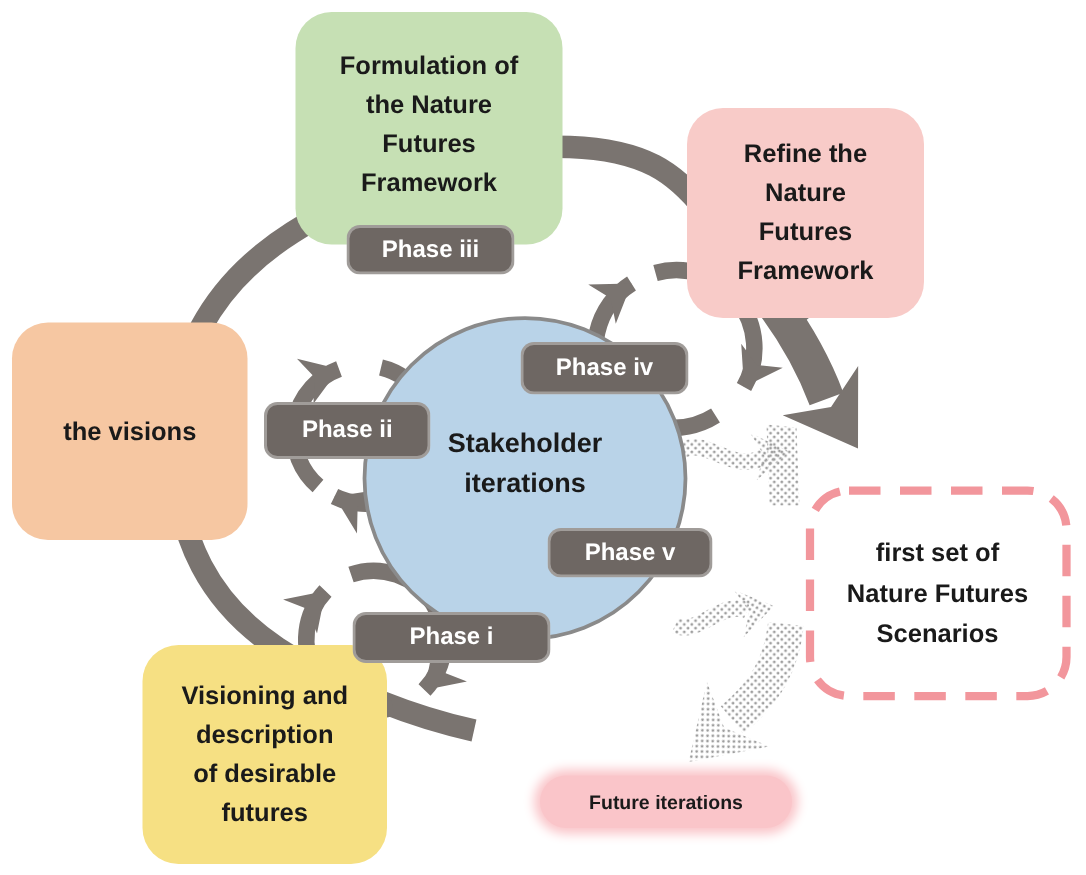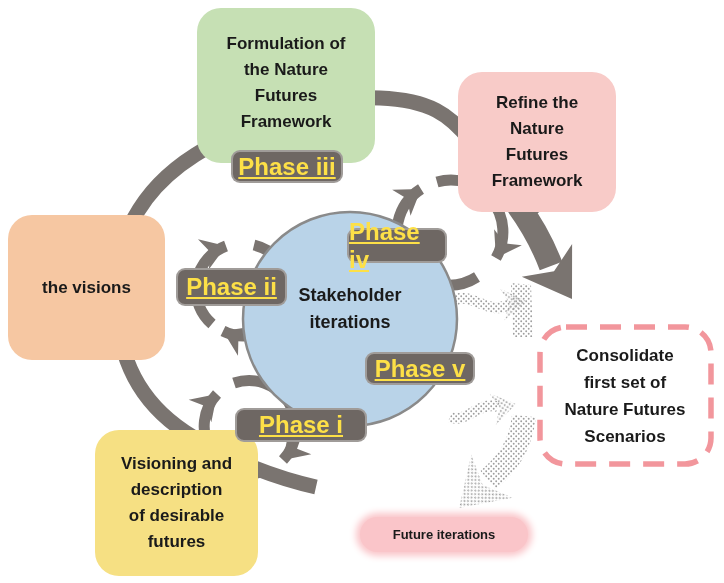--- a/index.html
+++ b/index.html
@@ -26,28 +26,27 @@
     justify-content:center;align-items:center;text-align:center;
     font-weight:bold;color:var(--c-ink,#1a1a1a);font-size:17px;line-height:26px;
   }
   #box-formulation{left:197px;top:8px;width:178px;height:155px;background:var(--c-green,#c6e0b4);padding-bottom:6px;box-sizing:border-box;}
   #box-refine{left:458px;top:72px;width:158px;height:140px;background:var(--c-pink,#f8cbc8);}
   #box-elaborate{left:8px;top:215px;width:157px;height:145px;background:var(--c-orange,#f6c7a2);}
   #box-visioning{left:95px;top:430px;width:163px;height:146px;background:var(--c-yellow,#f6e083);}
   #box-consolidate{left:539px;top:327px;width:172px;height:137px;background:transparent;line-height:27px;}
 
   .phase{
-    position:absolute;background:var(--c-label,#6e6763);color:#fde047;
-    font-weight:bold;font-size:24px;border-radius:9px;box-sizing:border-box;
+    position:absolute;background:var(--c-label,#6e6763);color:#ffffff;
+    font-weight:bold;font-size:16px;border-radius:9px;box-sizing:border-box;
     display:flex;align-items:center;justify-content:center;
     border:2px solid rgba(255,255,255,.35);
-    text-decoration:underline;
   }
   #phase-iii{left:231px;top:150px;width:112px;height:33px;}
-  #phase-iv{left:347px;top:228px;width:100px;height:35px;}
+  #phase-iv{left:347px;top:228px;width:112px;height:35px;}
   #phase-ii{left:176px;top:268px;width:111px;height:38px;}
   #phase-v{left:365px;top:352px;width:110px;height:33px;}
   #phase-i{left:235px;top:408px;width:132px;height:34px;}
 
   #circle-label{
     position:absolute;left:250px;top:282px;width:200px;text-align:center;
     font-weight:bold;font-size:18px;line-height:27px;color:var(--c-ink,#1a1a1a);
   }
   #future-pill{
     position:absolute;left:360px;top:517px;width:168px;height:35px;border-radius:18px;
@@ -139,21 +138,20 @@
   </div>
 
   <div class="box" id="box-visioning">
     <div>Visioning and</div>
     <div>description</div>
     <div>of desirable</div>
     <div>futures</div>
   </div>
 
   <div class="box" id="box-consolidate">
-    <div>Consolidate</div>
     <div>first set of</div>
     <div>Nature Futures</div>
     <div>Scenarios</div>
   </div>
 
   <div id="circle-label">
     <div>Stakeholder</div>
     <div>iterations</div>
   </div>
 

